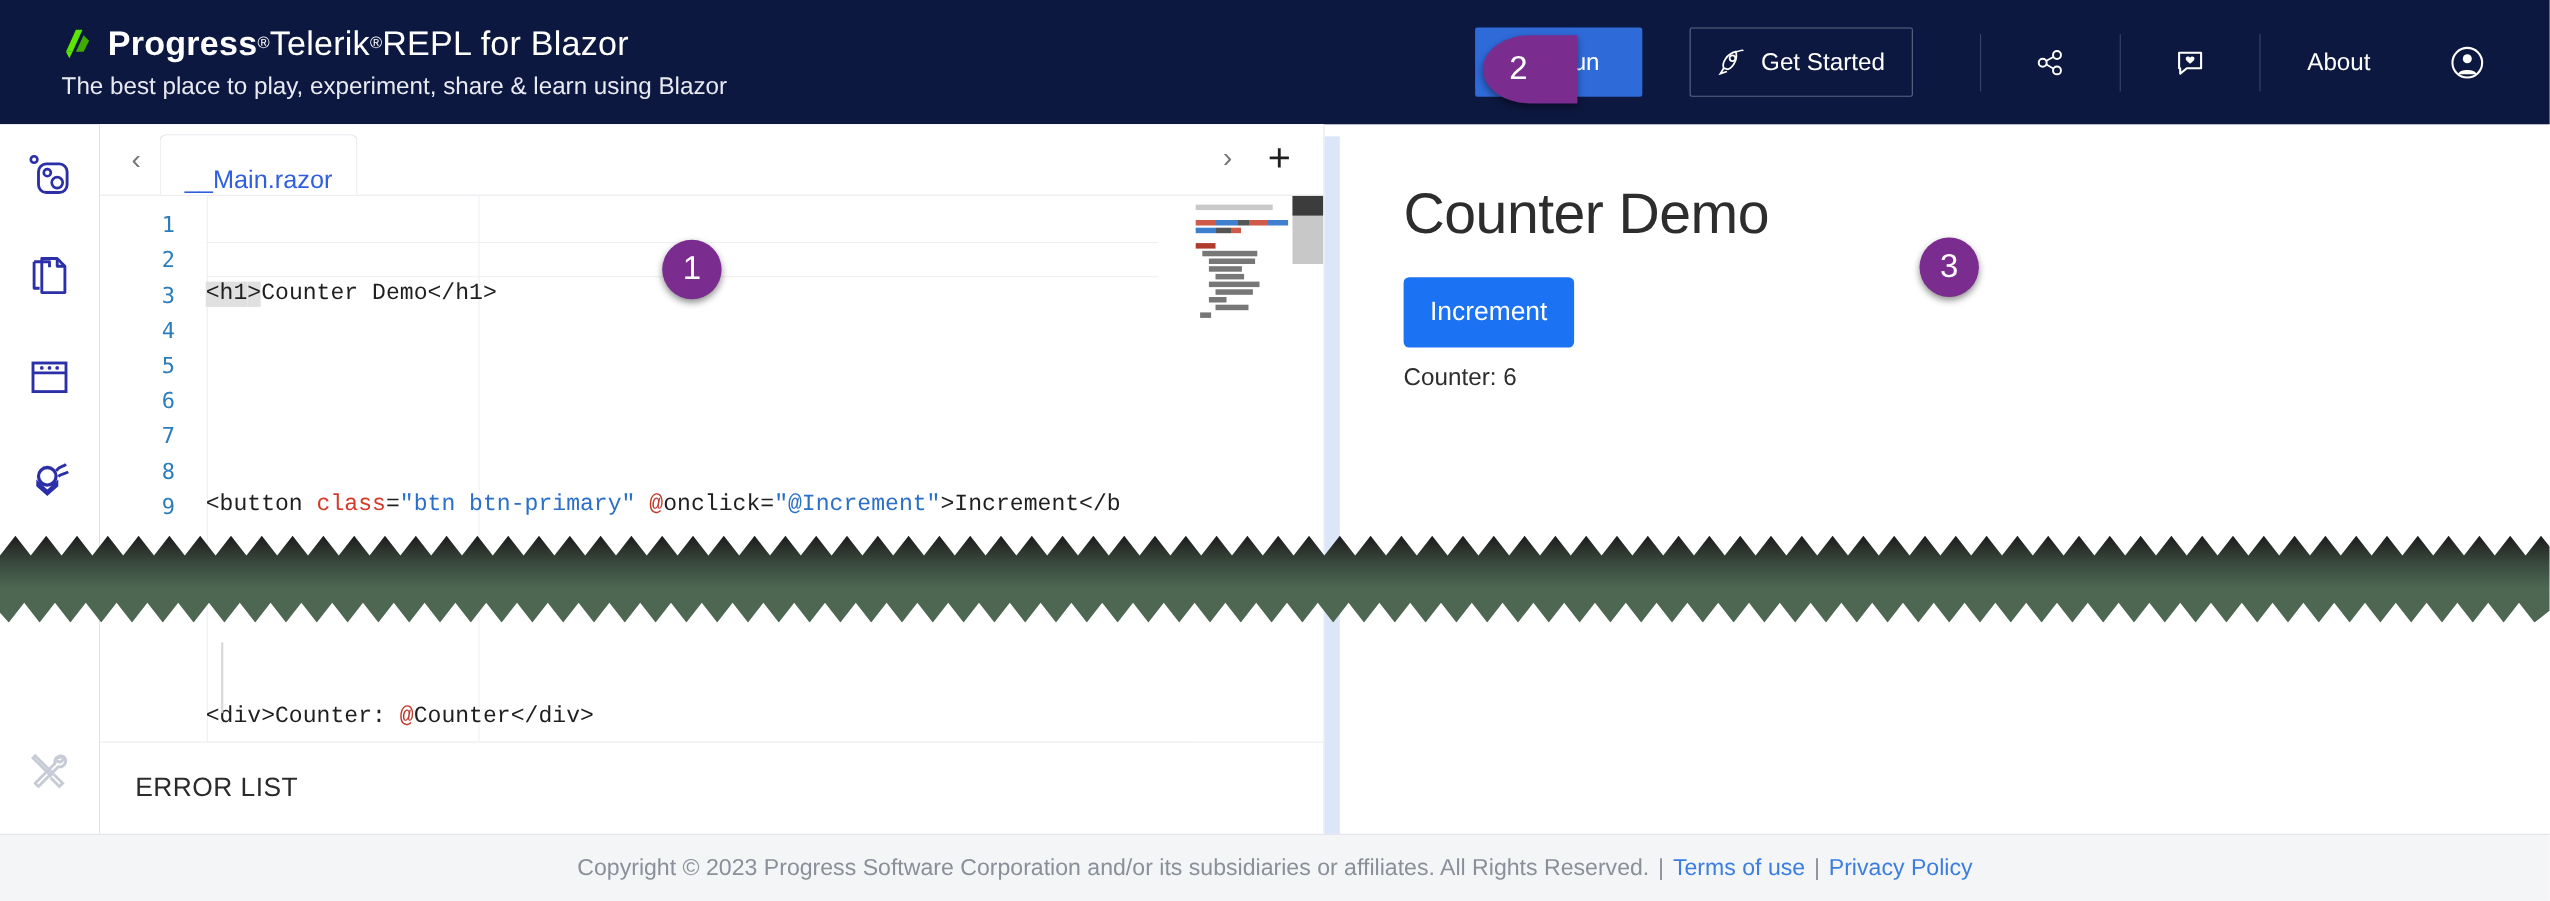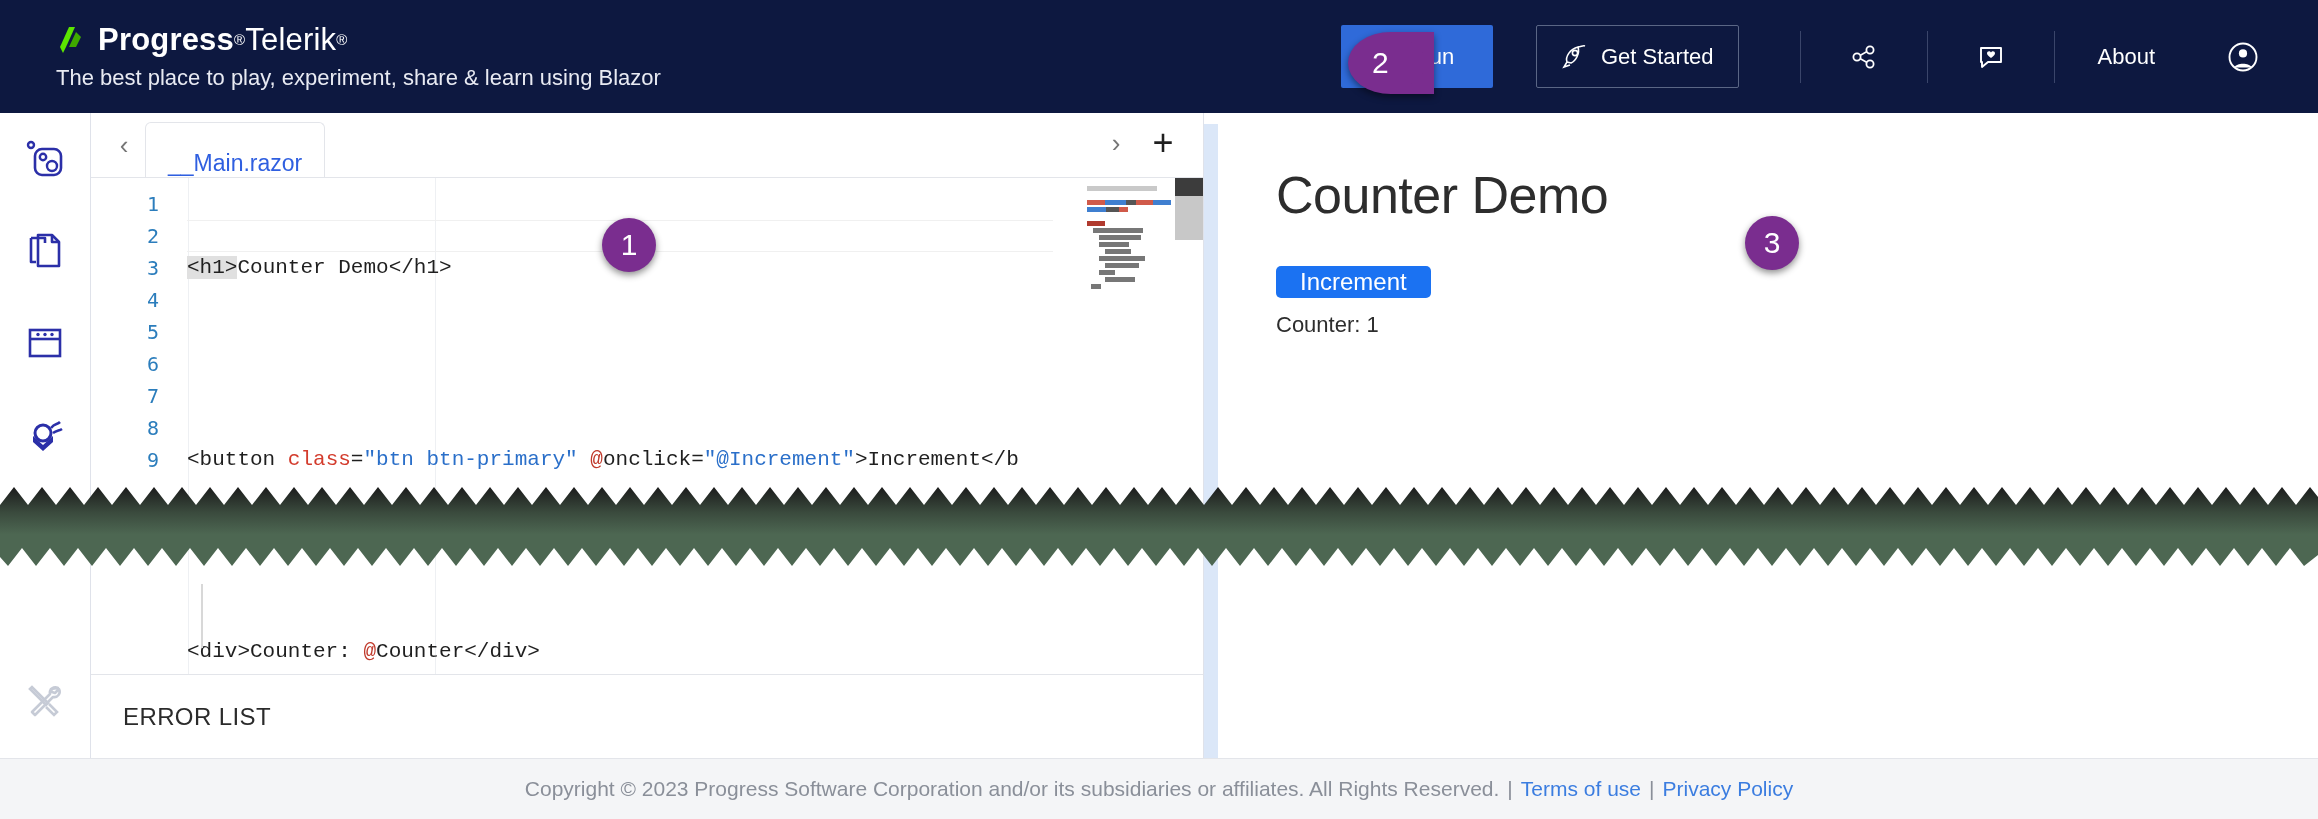--- a/index.html
+++ b/index.html
@@ -159,23 +159,23 @@
   #preview-pane {
     position:absolute; left:1204px; top:124px; width:1114px; height:645px;
     background:#ffffff;
   }
   #preview-left-edge { position:absolute; left:0; top:0; width:14px; height:100%; background:#dbe7f8; }
   #preview-content { position:absolute; left:72px; top:0; right:0; height:100%; padding-top:40px; }
   #preview-heading {
     font-size:52px; font-weight:400; color:#2d2d2d; line-height:62px; letter-spacing:-.5px;
   }
   #increment-button {
-    margin-top:40px;
+    margin-top:26px;
     background:#1b72f2; color:#fff; border:none; border-radius:5px;
-    padding:2px 24px; font-size:24px; cursor:pointer;text-align:right;
+    padding:18px 24px; font-size:24px; cursor:pointer;text-align:right;
   }
   #counter-text { margin-top:14px; font-size:22px; color:#2d2d2d; }
 
   
   #footer {
     position:absolute; left:0; bottom:0; width:2318px; height:61px;
     background:#f4f5f7; border-top:1px solid #e3e5ea;
     display:flex; align-items:center; justify-content:center;
     font-size:21px; color:#8a8f99; white-space:nowrap;
   }
@@ -228,20 +228,21 @@
     <div id="brand-title">
       <svg id="progress-logo" viewBox="0 0 30 30">
         <path d="M4 22 L13 2 L19 2 L10 22 Z" fill="#5ce500"></path>
         <path d="M13 22 L20 7 L25 12 L20 22 Z" fill="#3faa00"></path>
         <path d="M4 22 L10 22 L7 28 Z" fill="#5ce500"></path>
       </svg>
       <span class="brand-strong">Progress</span>
         <span class="brand-reg">®</span>
         <span class="brand-light">Telerik</span>
         <span class="brand-reg">®</span>
+        <span class="brand-light"> REPL for Blazor</span>
     </div>
     <div id="brand-sub">The best place to play, experiment, share &amp; learn using Blazor</div>
   </div>
 
   <div id="header-actions">
 
     <button id="run-button">
       <svg width="22" height="24" viewBox="0 0 22 24">
         <path d="M3 2 L19 12 L3 22 Z" fill="none" stroke="#ffffff" stroke-width="2" stroke-linejoin="round"></path>
       </svg>
@@ -414,21 +415,21 @@
   <div id="error-list-bar">
     <div id="error-list-title">ERROR LIST</div>
   </div>
 </div>
 
 <div id="preview-pane">
   <div id="preview-left-edge"></div>
   <div id="preview-content">
     <div id="preview-heading">Counter Demo</div>
     <button id="increment-button">Increment</button>
-    <div id="counter-text">Counter: 1</div>
+    <div id="counter-text">Counter: 6</div>
   </div>
 </div>
 
 <div id="footer">
   <span>Copyright © 2023 Progress Software Corporation and/or its subsidiaries or affiliates. All Rights Reserved.</span>
   <span class="foot-sep">|</span>
   <a>Terms of use</a>
   <span class="foot-sep">|</span>
   <a>Privacy Policy</a>
 </div>

